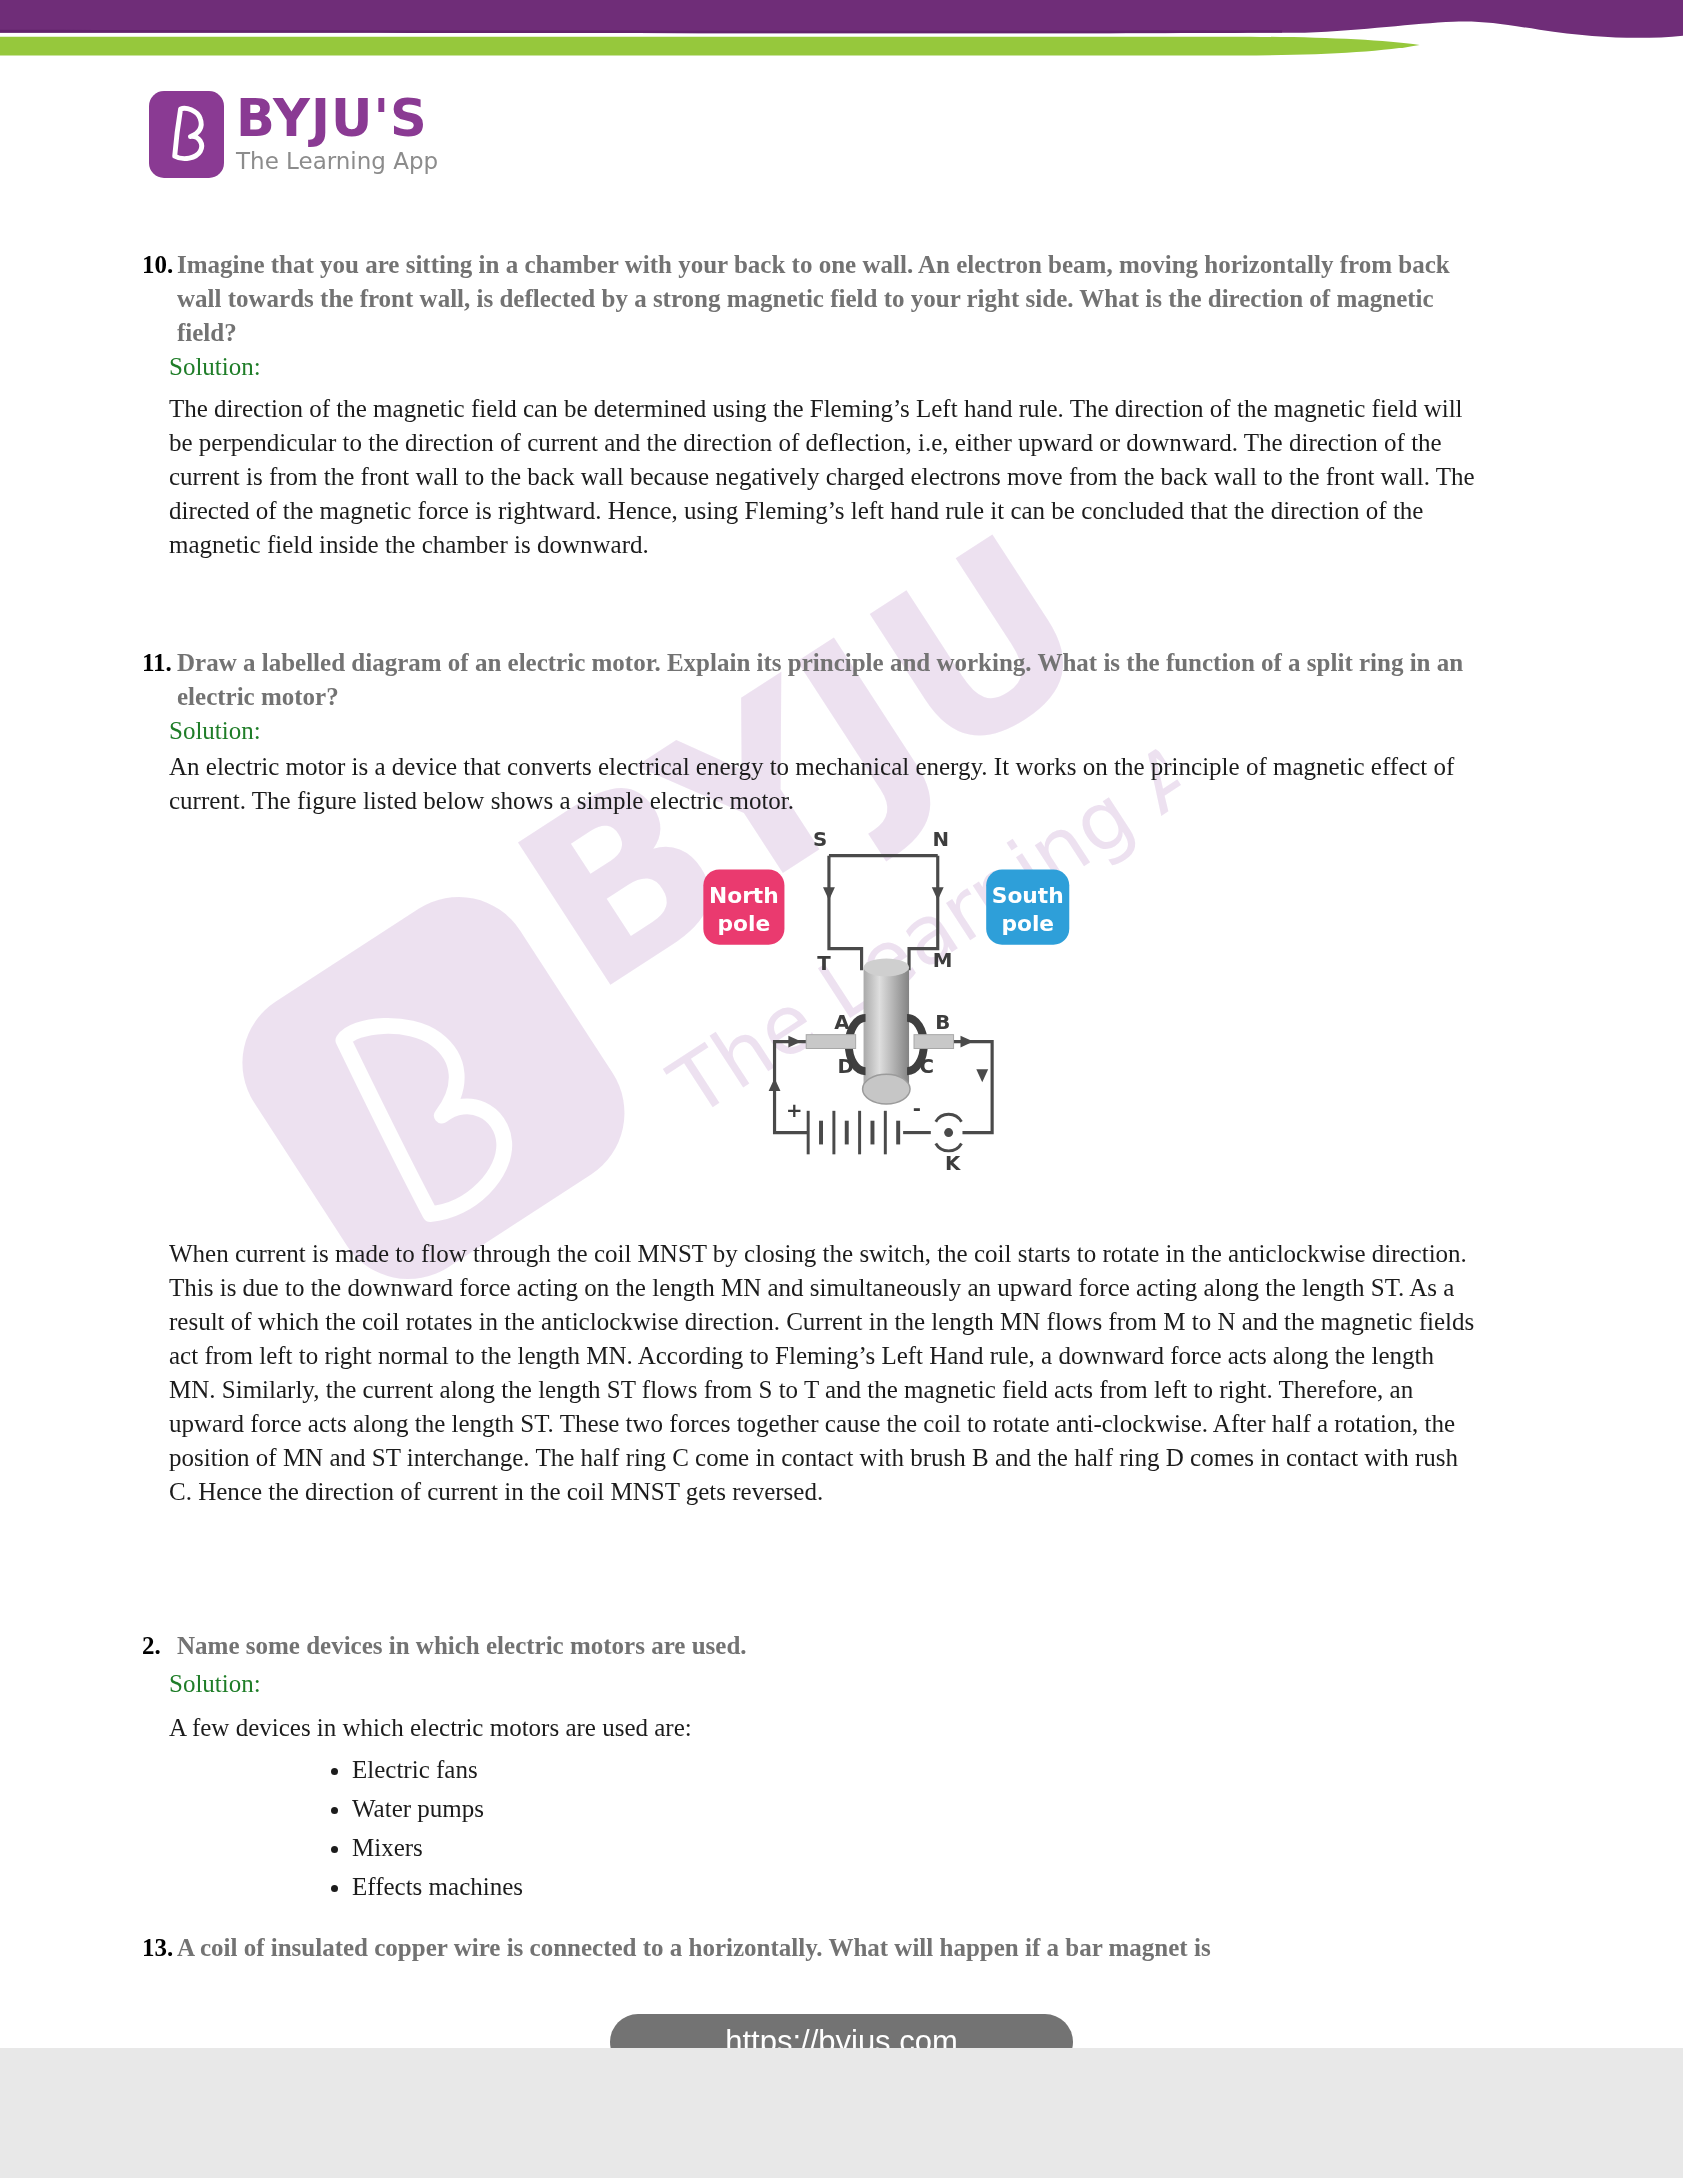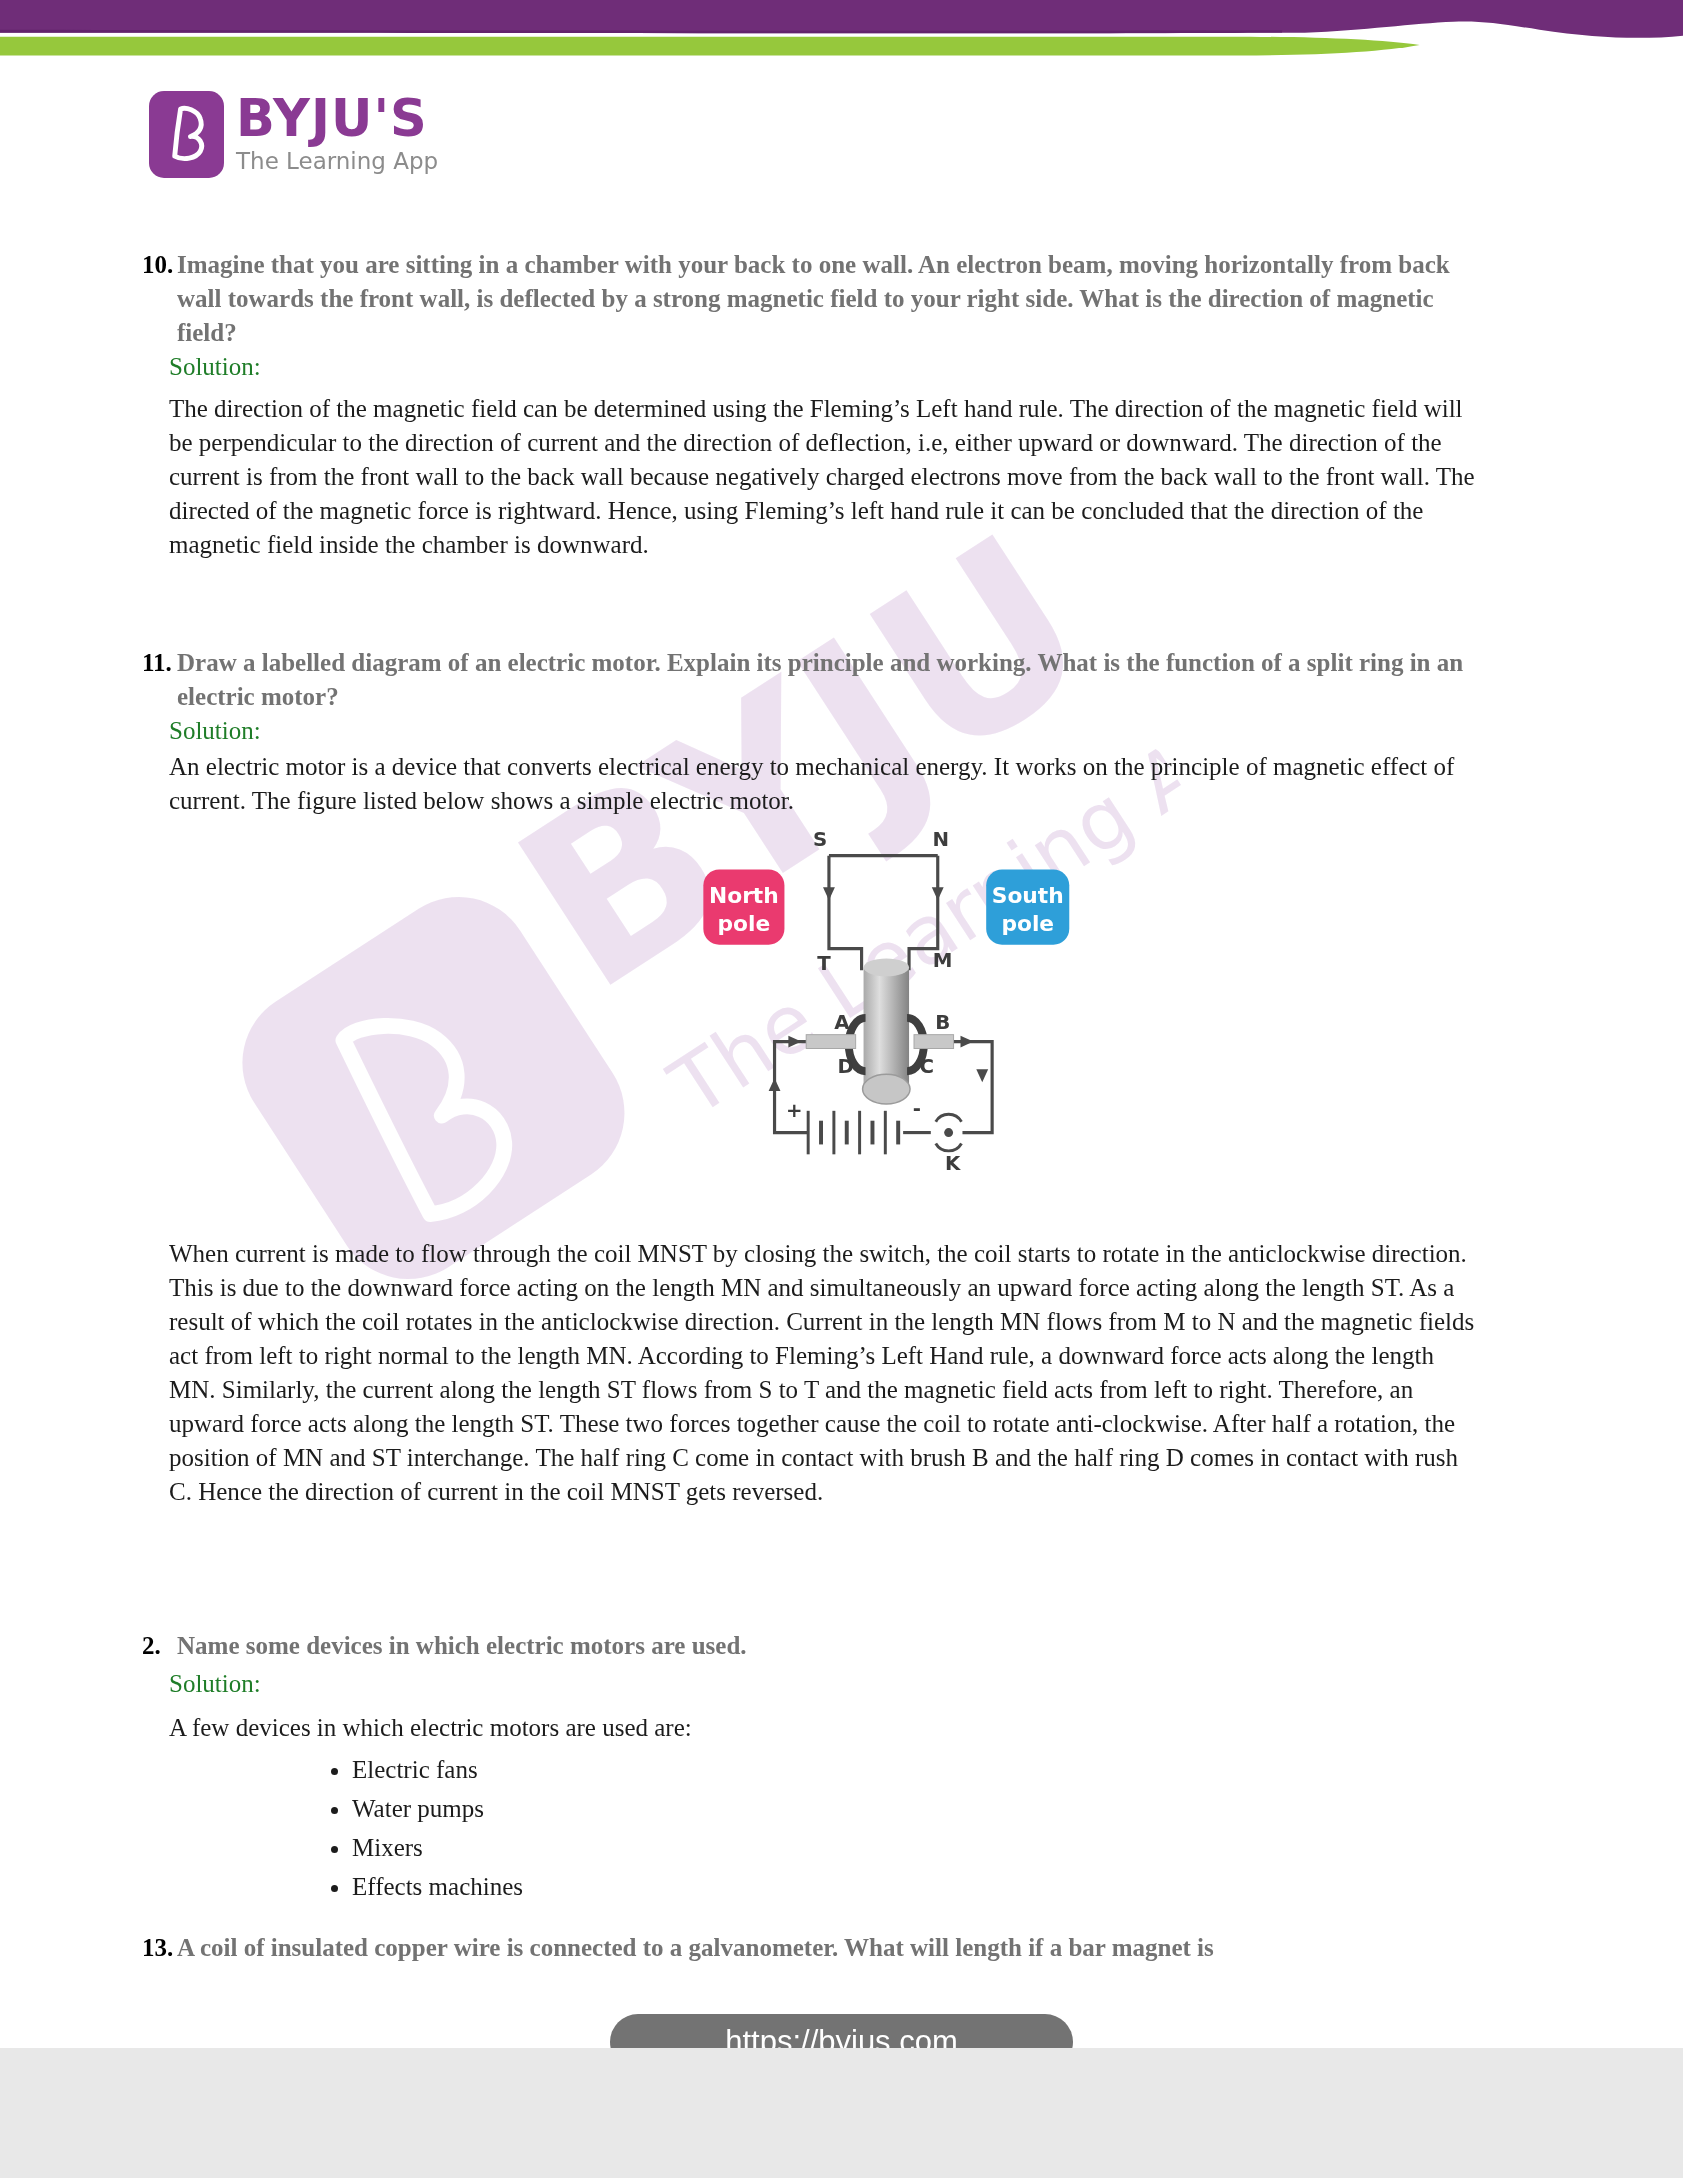--- a/index.html
+++ b/index.html
@@ -200,21 +200,21 @@
       <li>Electric fans</li>
       <li>Water pumps</li>
       <li>Mixers</li>
       <li>Effects machines</li>
     </ul>
   </div>
 
   <div class="block" style="top:1931px">
     <div class="qrow">
       <div class="qnum">13.</div>
-      <div class="qtext">A coil of insulated copper wire is connected to a galvanometer. What will length if a bar magnet is</div>
+      <div class="qtext">A coil of insulated copper wire is connected to a horizontally. What will happen if a bar magnet is</div>
     </div>
   </div>
 
   <div class="footer-pill">
     <span class="footer-url">https://byjus.com</span>
   </div>
 
 </div>
 
 

